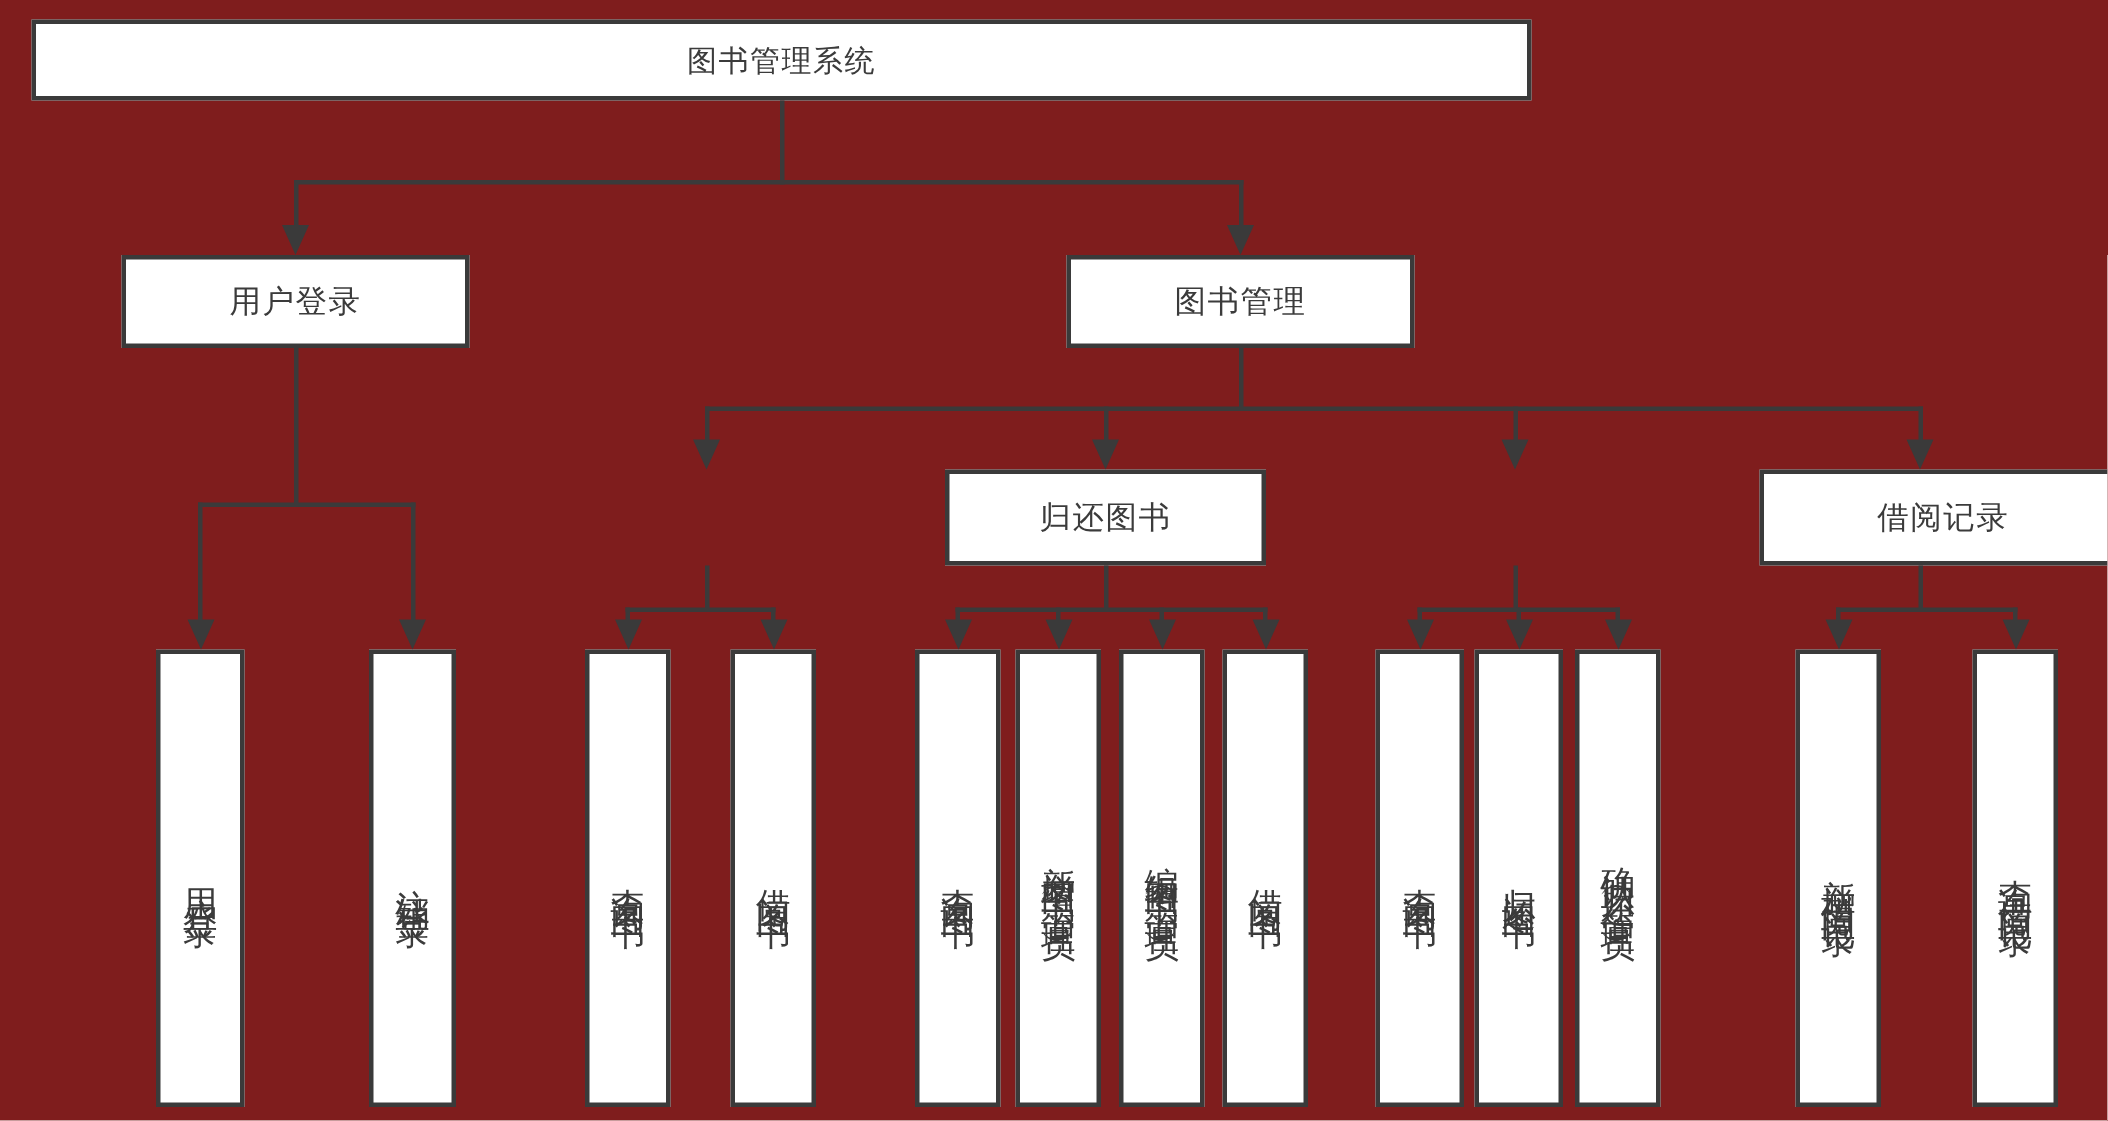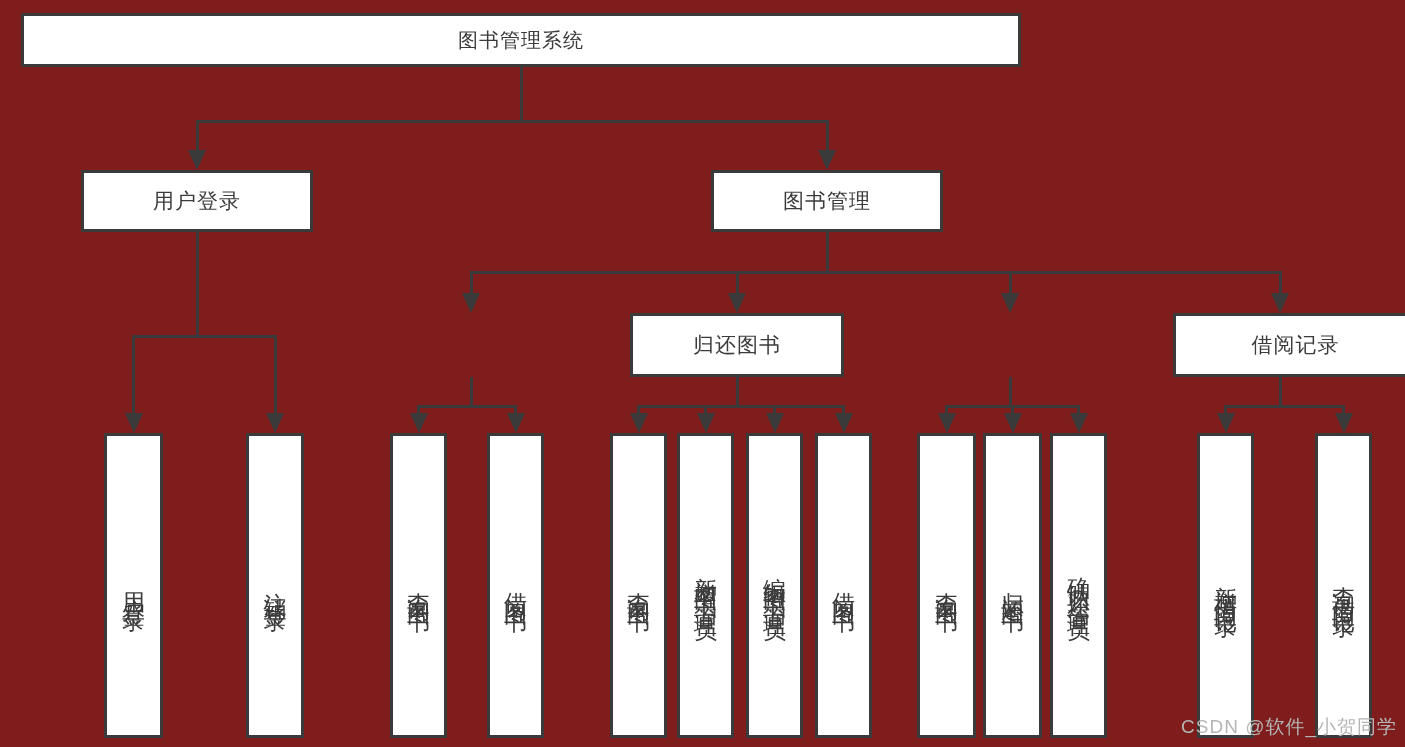--- a/index.html
+++ b/index.html
@@ -127,15 +127,14 @@
   <div class="vl" style="left:1077px;top:405px;height:10px"></div>
   <div class="ah" style="left:1069.5px;top:413px"></div>
 
   <div class="vl" style="left:1278.5px;top:377px;height:31px"></div>
   <div class="hl" style="left:1224px;top:405px;width:121px"></div>
   <div class="vl" style="left:1224px;top:405px;height:10px"></div>
   <div class="ah" style="left:1216.5px;top:413px"></div>
   <div class="vl" style="left:1342px;top:405px;height:10px"></div>
   <div class="ah" style="left:1334.5px;top:413px"></div>
 
-  <div class="watermark">CSDN @软件_小贺同学</div>
 
 </div>
 
 </body></html>

